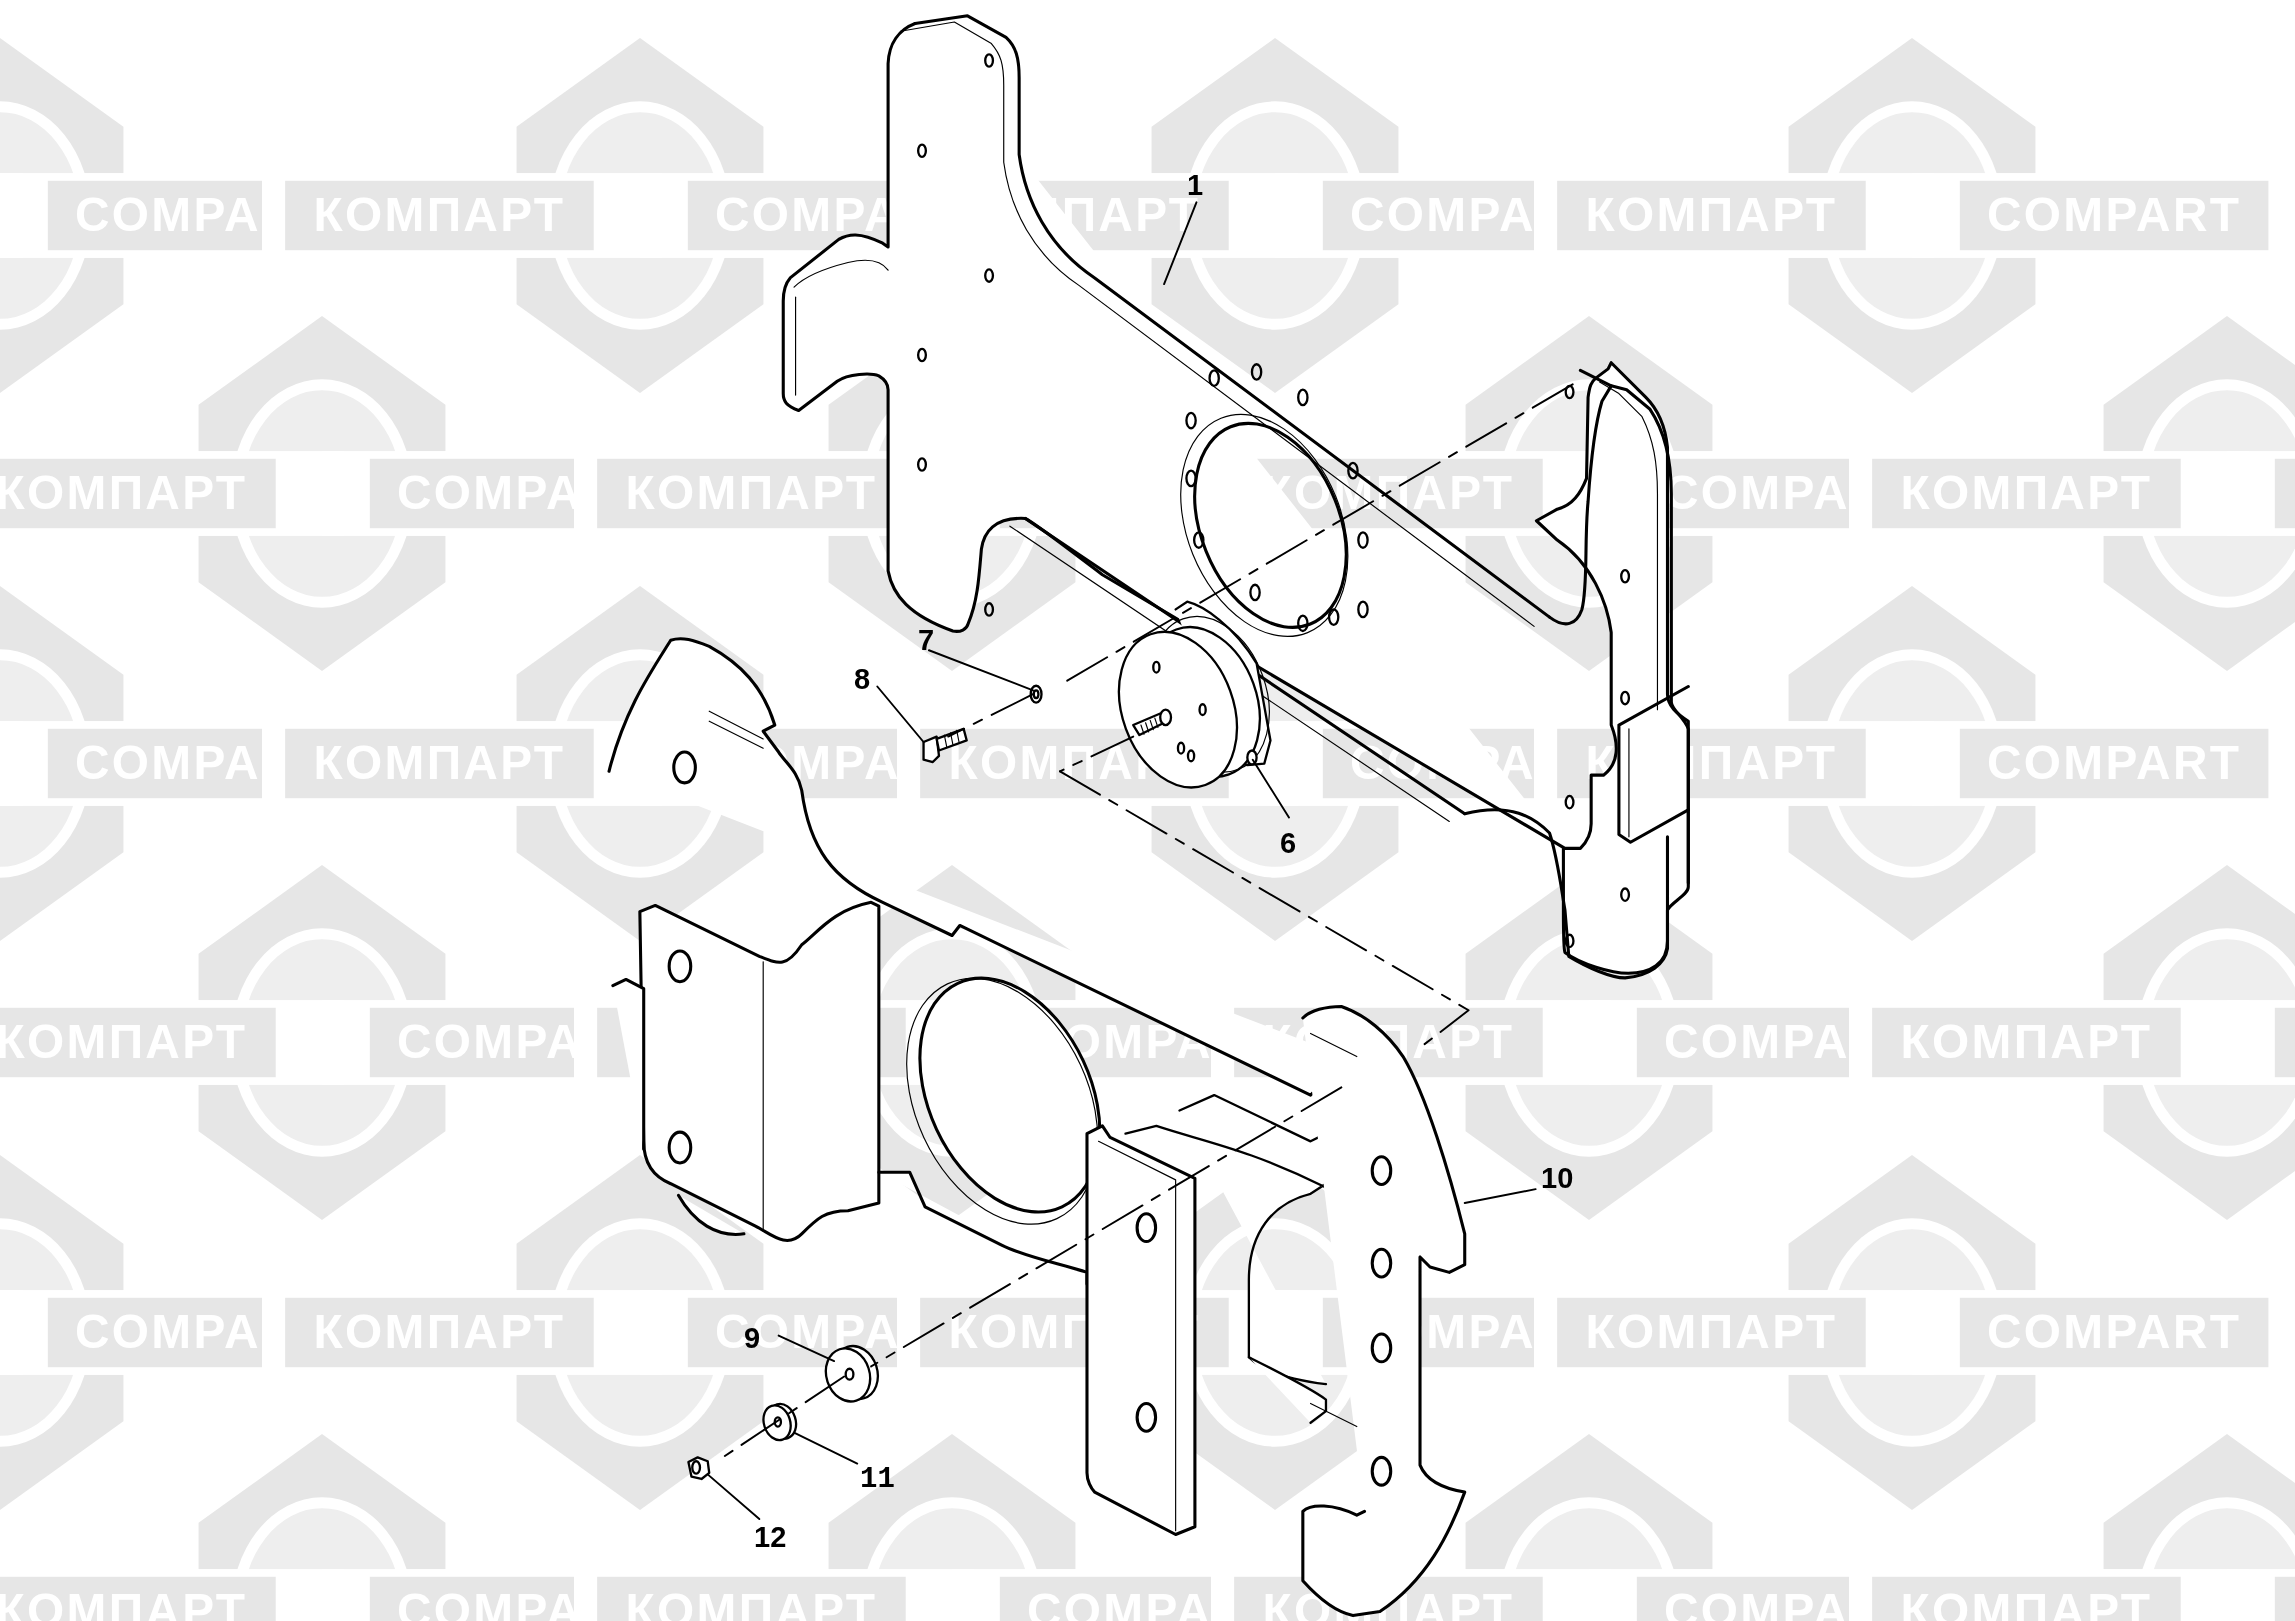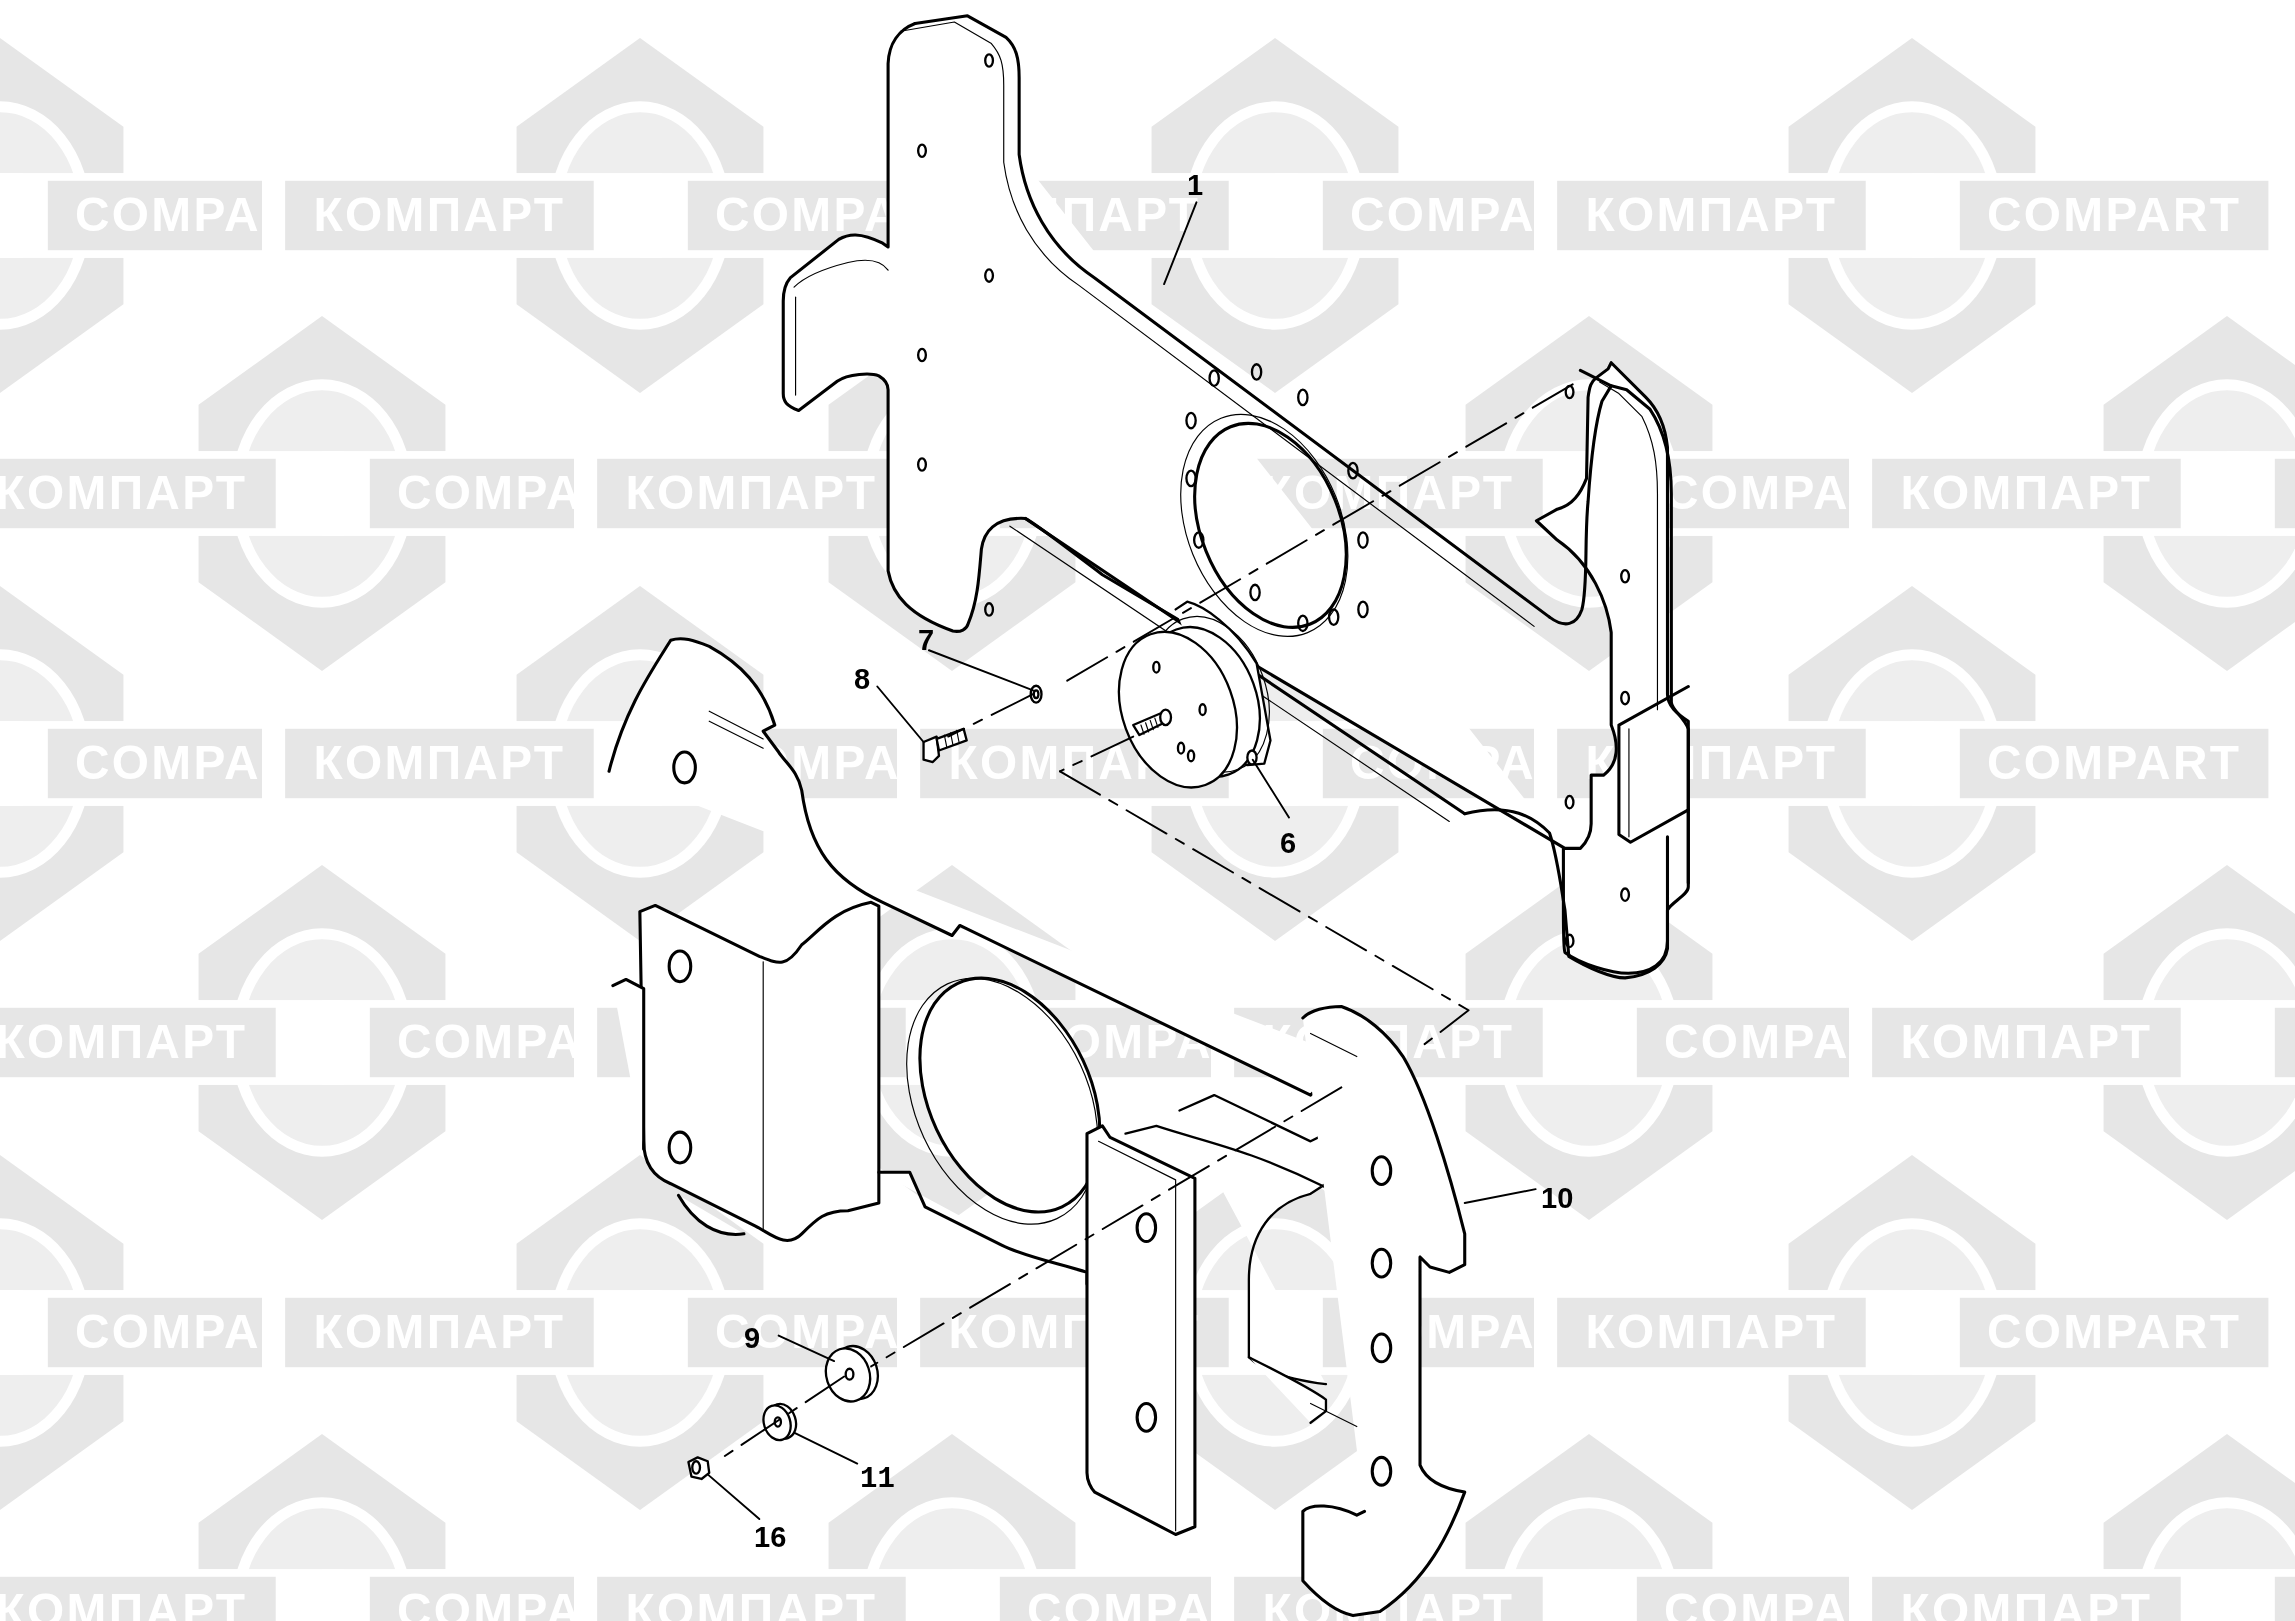--- a/index.html
+++ b/index.html
@@ -455,17 +455,17 @@
     <path d="M918,1912 L985,1970"></path>
   </g>
 </svg>
 
 <div id="callouts">
   <div class="callout" style="left:1187px;top:171px;">1</div>
   <div class="callout" style="left:1280px;top:829px;">6</div>
   <div class="callout" style="left:918px;top:626px;">7</div>
   <div class="callout" style="left:854px;top:665px;">8</div>
   <div class="callout" style="left:744px;top:1324px;">9</div>
-  <div class="callout" style="left:1541px;top:1164px;margin-top:20px;">10</div>
+  <div class="callout" style="left:1541px;top:1164px;">10</div>
   <div class="callout" style="left:860px;top:1465px;font-family:Liberation Mono, monospace;">11</div>
-  <div class="callout" style="left:754px;top:1523px;">16</div>
+  <div class="callout" style="left:754px;top:1523px;">12</div>
 </div>
 
 
 </body></html>

